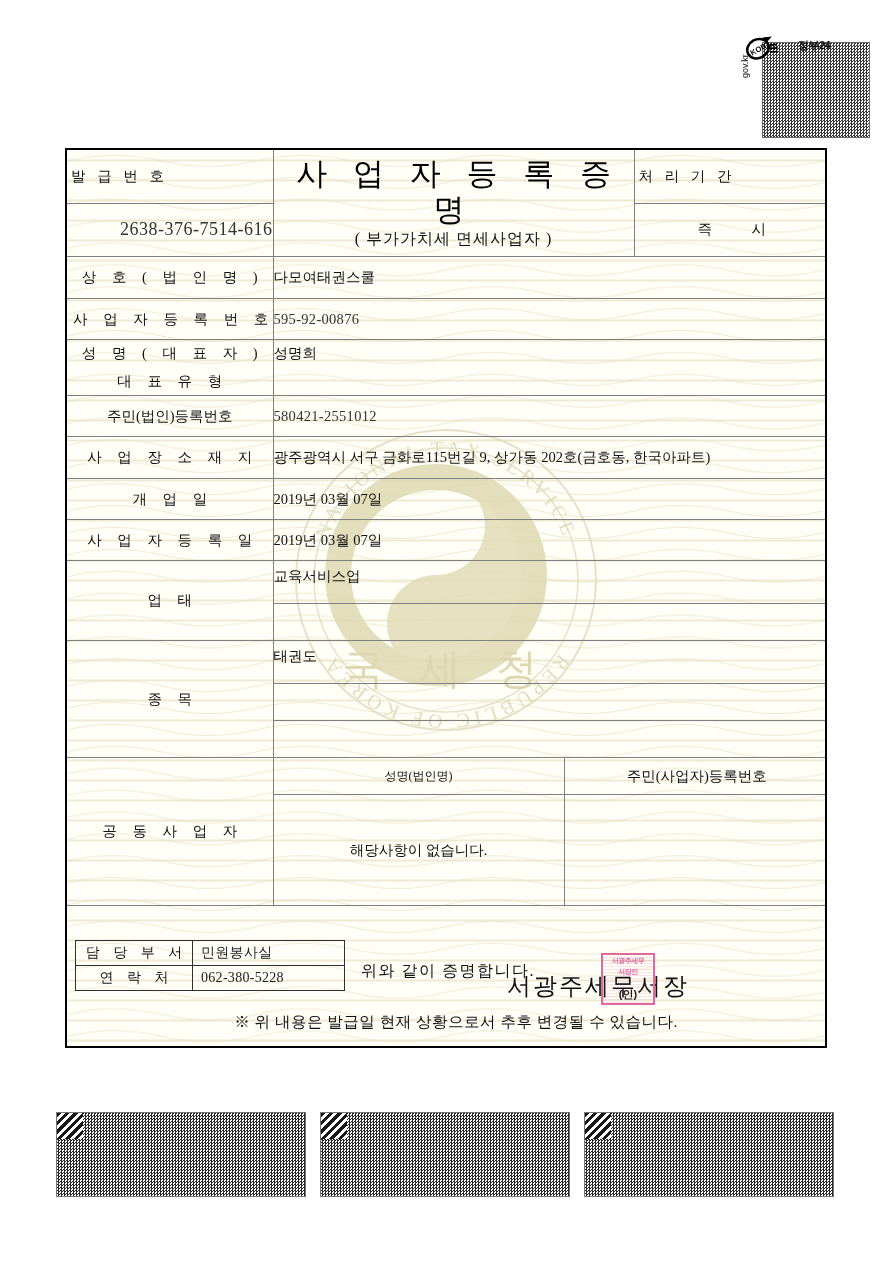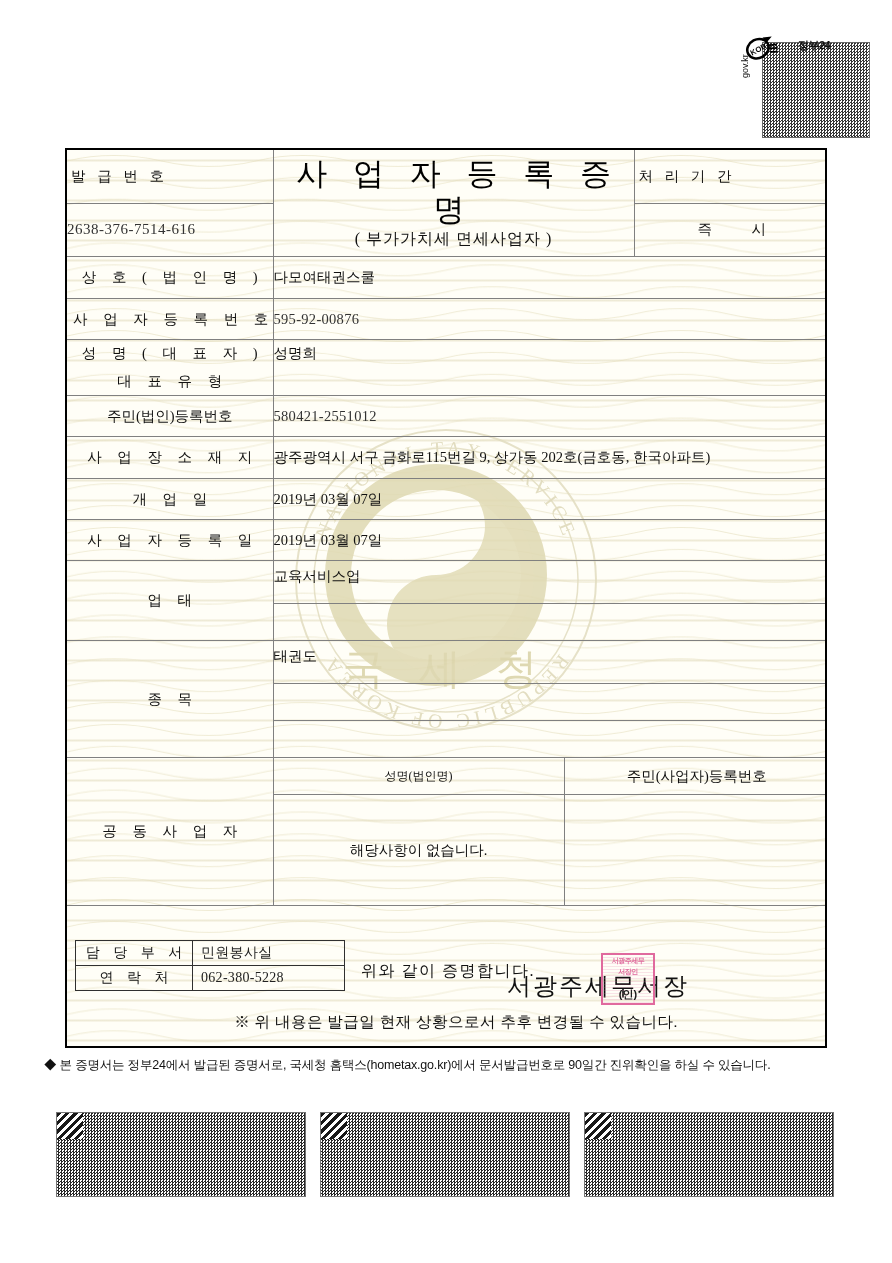--- a/index.html
+++ b/index.html
@@ -191,22 +191,22 @@
     text-indent: 4px;
     font-size: 14px;
   }
   .hdr-ctr2 {
     text-align: center;
     letter-spacing: 18px;
     text-indent: 18px;
     font-size: 15px;
   }
   #issue-no {
-    text-align: left;
-    font-size: 15px;
+    text-align: right;
+    font-size: 18px;
     letter-spacing: 0.5px;
     color: #333;
   }
 
   
   .foot-cell {
     position: relative;
     height: 210px;
     border: 0 !important;
     vertical-align: top;
@@ -523,20 +523,19 @@
   <div id="signature">서광주세무서장</div>
 </div>
 
 <div id="seal">
   <span>서광주세무</span>
   <span>서장인</span>
   <span id="seal-in">(인)</span>
 </div>
 
 <div id="footer-note">
-  <span>◆ 본 증명서는 정부24에서 발급된 증명서로, 국세청 홈택스(hometax.go.kr)에서 문서발급번호로 90일간 진위확인을 하실 수 있습니다.</span>
 </div>
 
 <div id="barcode-row">
   <div id="bc1" class="bcode"></div>
   <div id="bc2" class="bcode"></div>
   <div id="bc3" class="bcode"></div>
 </div>
 
 </body></html>

